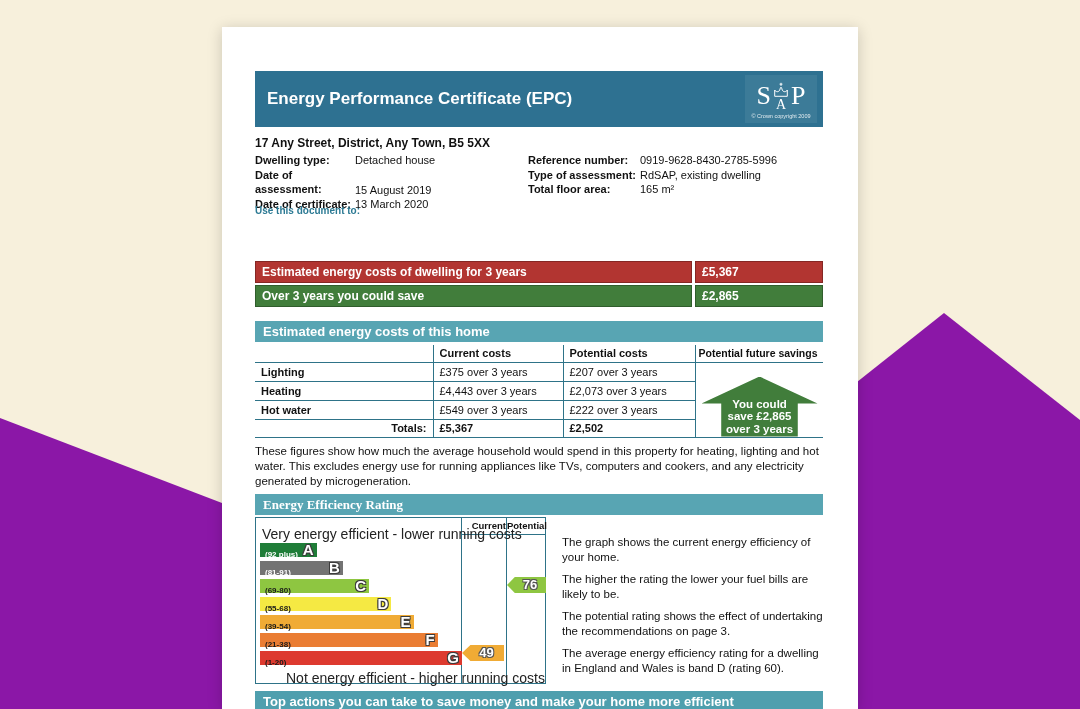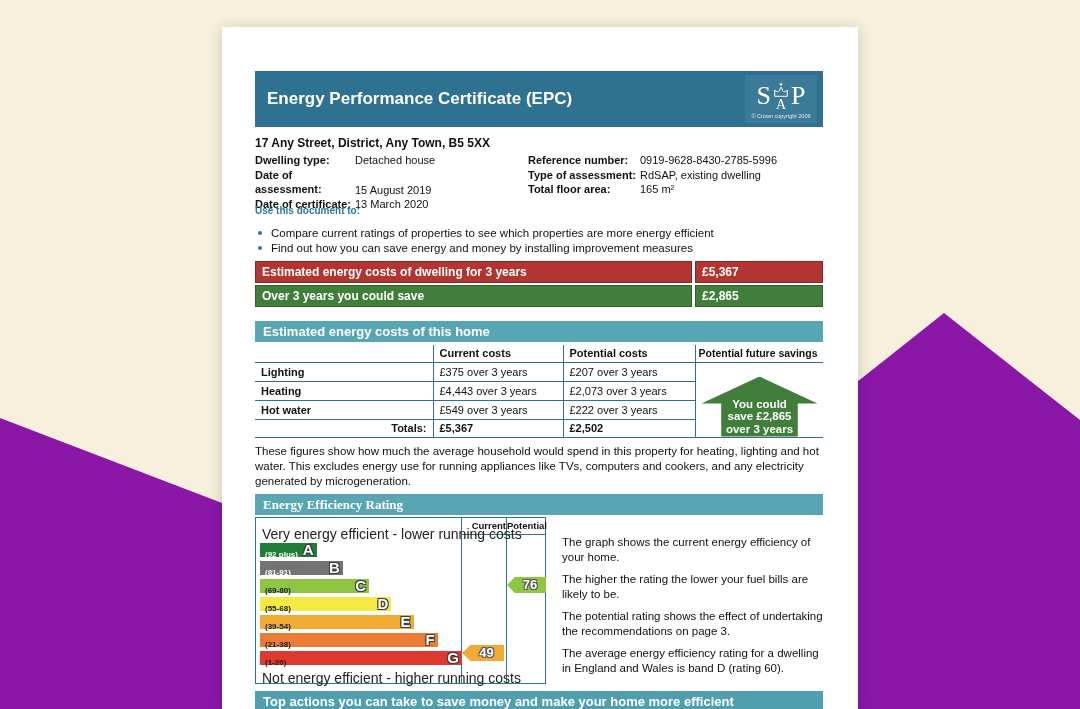--- a/index.html
+++ b/index.html
@@ -66,21 +66,21 @@
 
   .note { position:absolute; left:33px; top:417px; width:568px; font-size:11.5px; line-height:14.8px; }
 
   .chart { position:absolute; left:33px; top:490px; width:291px; height:167px; border:1px solid #2e7388; }
   .vline { position:absolute; top:0; bottom:0; border-left:1px solid #2e7388; }
   .vl1 { left:205px; } .vl2 { left:250px; }
   .col-head { position:absolute; top:2px; font-size:9.5px; font-weight:bold; text-align:right; }
   .ch1 { left:205px; width:45px; } .ch2 { left:250px; width:41px; }
   .col-underline { position:absolute; left:205px; right:0; top:16px; border-top:1px solid #2e7388; }
   .chart-lab { position:absolute; left:6px; font-size:14px; color:#222; }
-  .lab-top { top:8px; } .lab-bot { top:152px; }
+  .lab-top { top:8px; } .lab-bot { top:152px;margin-left:24px; }
   .bands { position:absolute; left:4px; top:25px; width:202px; }
   .band { position:relative; height:14px; margin-bottom:4px; }
   .band-range { font-size:8px; font-weight:bold; line-height:14px; padding-left:5px; }
   .band-letter { position:absolute; right:3px; top:-2px; font-size:15px; font-weight:bold; color:#fff;
     text-shadow:-1px -1px 0 #3c3c3c, 1px -1px 0 #3c3c3c, -1px 1px 0 #3c3c3c, 1px 1px 0 #3c3c3c; }
   .arrow { position:absolute; height:16px; line-height:16px; text-align:center; padding-left:7px;
     clip-path:polygon(20% 0, 100% 0, 100% 100%, 20% 100%, 0 50%);
     color:#fff; font-size:13px; font-weight:bold;
     text-shadow:-1px -1px 0 #555, 1px -1px 0 #555, -1px 1px 0 #555, 1px 1px 0 #555; }
   .arr-cur { left:206px; width:42px; }
@@ -129,30 +129,20 @@
       <div><span class="lbl">Date of assessment:</span><span>15 August 2019</span></div>
       <div><span class="lbl">Date of certificate:</span><span>13 March 2020</span></div>
     </div>
     <div class="info info-r">
       <div><span class="lbl">Reference number:</span><span>0919-9628-8430-2785-5996</span></div>
       <div><span class="lbl">Type of assessment:</span><span>RdSAP, existing dwelling</span></div>
       <div><span class="lbl">Total floor area:</span><span>165 m²</span></div>
     </div>
 
     <div class="use-head">Use this document to:</div>
-    <div class="bullets">
-      <div class="bullet-row">
-          <span class="dot"></span>
-          <span>Compare current ratings of properties to see which properties are more energy efficient</span>
-        </div>
-      <div class="bullet-row">
-          <span class="dot"></span>
-          <span>Find out how you can save energy and money by installing improvement measures</span>
-        </div>
-    </div>
 
     <div class="banner" style="top:234px">
       <div class="banner-label" style="background: rgb(178, 53, 49);">Estimated energy costs of dwelling for 3 years</div>
       <div class="banner-gap"></div>
       <div class="banner-value" style="background: rgb(178, 53, 49);">£5,367</div>
     </div>
     <div class="banner" style="top:258px">
       <div class="banner-label" style="background: rgb(65, 125, 59);">Over 3 years you could save</div>
       <div class="banner-gap"></div>
       <div class="banner-value" style="background: rgb(65, 125, 59);">£2,865</div>

